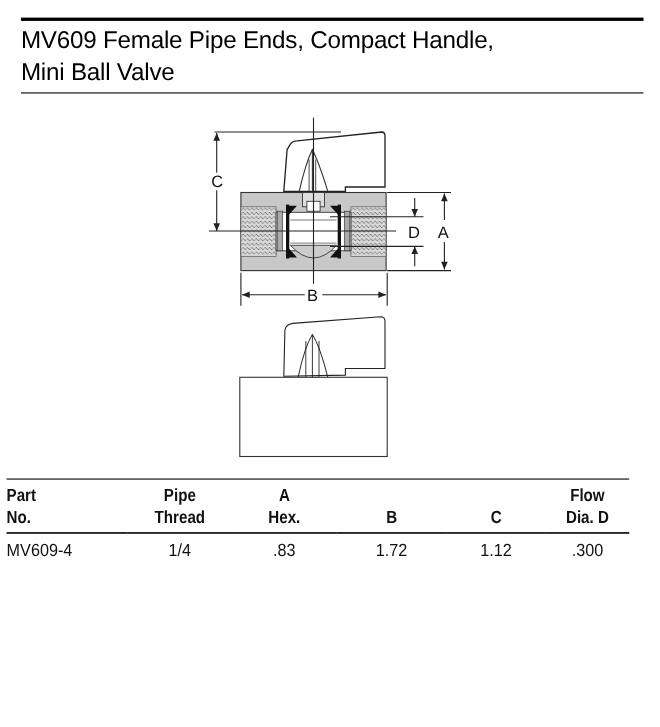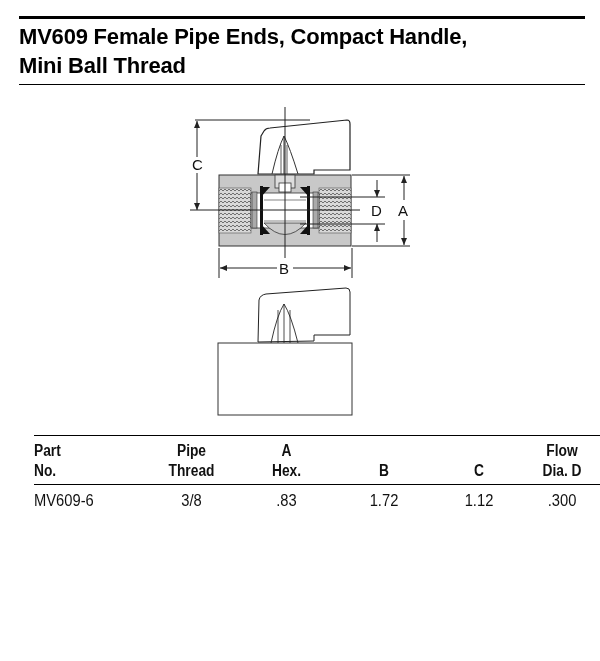--- a/index.html
+++ b/index.html
@@ -1,44 +1,44 @@
 <!DOCTYPE html>
 <html><head>
 <meta charset="utf-8">
 <style>
   html, body { margin: 0; padding: 0; background: #ffffff; }
   body { width: 600px; height: 661px; position: relative; overflow: hidden;
          font-family: "Liberation Sans", sans-serif; color: #111; }
   .rule-top { position: absolute; left: 19px; top: 16px; width: 566px; height: 3px; background: #000; }
-  .title { position: absolute; left: 19px; top: 22px; width: 570px; font-weight: bold;
+  .title { position: absolute; left: 19px; top: 22px; width: 570px; font-weight: normal;
            font-size: 22px; line-height: 29px; letter-spacing: -0.2px; color: #000; }
   .rule-title { position: absolute; left: 19px; top: 84px; width: 566px; height: 1px; background: #000; }
   .diagram { position: absolute; left: 0; top: 0; }
-  .table-wrap { position: absolute; left: 34px; top: 435px; width: 566px; }
+  .table-wrap { position: absolute; left: 6px; top: 435px; width: 566px; }
   .table-wrap .rule-head-top { height: 1px; background: #000; }
   table { border-collapse: collapse; width: 566px; }
   th { font-weight: bold; font-size: 16px; line-height: 20px; padding: 5px 0 3px 0;
        vertical-align: bottom; transform: scaleX(0.86); }
   td { font-size: 16px; height: 31px; padding: 0; transform: scaleX(0.92); }
   thead tr { border-bottom: 1px solid #000; }
   .c0 { width: 110px; text-align: left; transform-origin: left center; }
   .c1 { width: 95px; text-align: center; }
   .c2 { width: 95px; text-align: center; }
   .c3 { width: 100px; text-align: center; }
   .c4 { width: 90px; text-align: center; }
   .c5 { width: 76px; text-align: center; }
   .dimlabel { font-family: "Liberation Sans", sans-serif; font-size: 15px; fill: #111; }
 </style>
 </head>
 <body>
 
 <div class="rule-top"></div>
 <div class="title">
   <div>MV609 Female Pipe Ends, Compact Handle,</div>
-  <div>Mini Ball Thread</div>
+  <div>Mini Ball Valve</div>
 </div>
 <div class="rule-title"></div>
 
 <svg class="diagram" width="600" height="430" viewBox="0 0 600 430">
   <defs>
     <pattern id="thread" width="4" height="4" patternUnits="userSpaceOnUse">
       <rect width="4" height="4" fill="#d8d8d8"></rect>
       <path d="M0 2 Q1 0 2 2 T4 2" stroke="#444" stroke-width="0.7" fill="none"></path>
     </pattern>
   </defs>
@@ -148,22 +148,22 @@
             <div>C</div>
           </th>
         <th class="c5">
             <div>Flow</div>
             <div>Dia. D</div>
           </th>
       </tr>
     </thead>
     <tbody>
       <tr>
-        <td class="c0">MV609-6</td>
-        <td class="c1">3/8</td>
+        <td class="c0">MV609-4</td>
+        <td class="c1">1/4</td>
         <td class="c2">.83</td>
         <td class="c3">1.72</td>
         <td class="c4">1.12</td>
         <td class="c5">.300</td>
       </tr>
     </tbody>
   </table>
 </div>
 
 </body></html>

